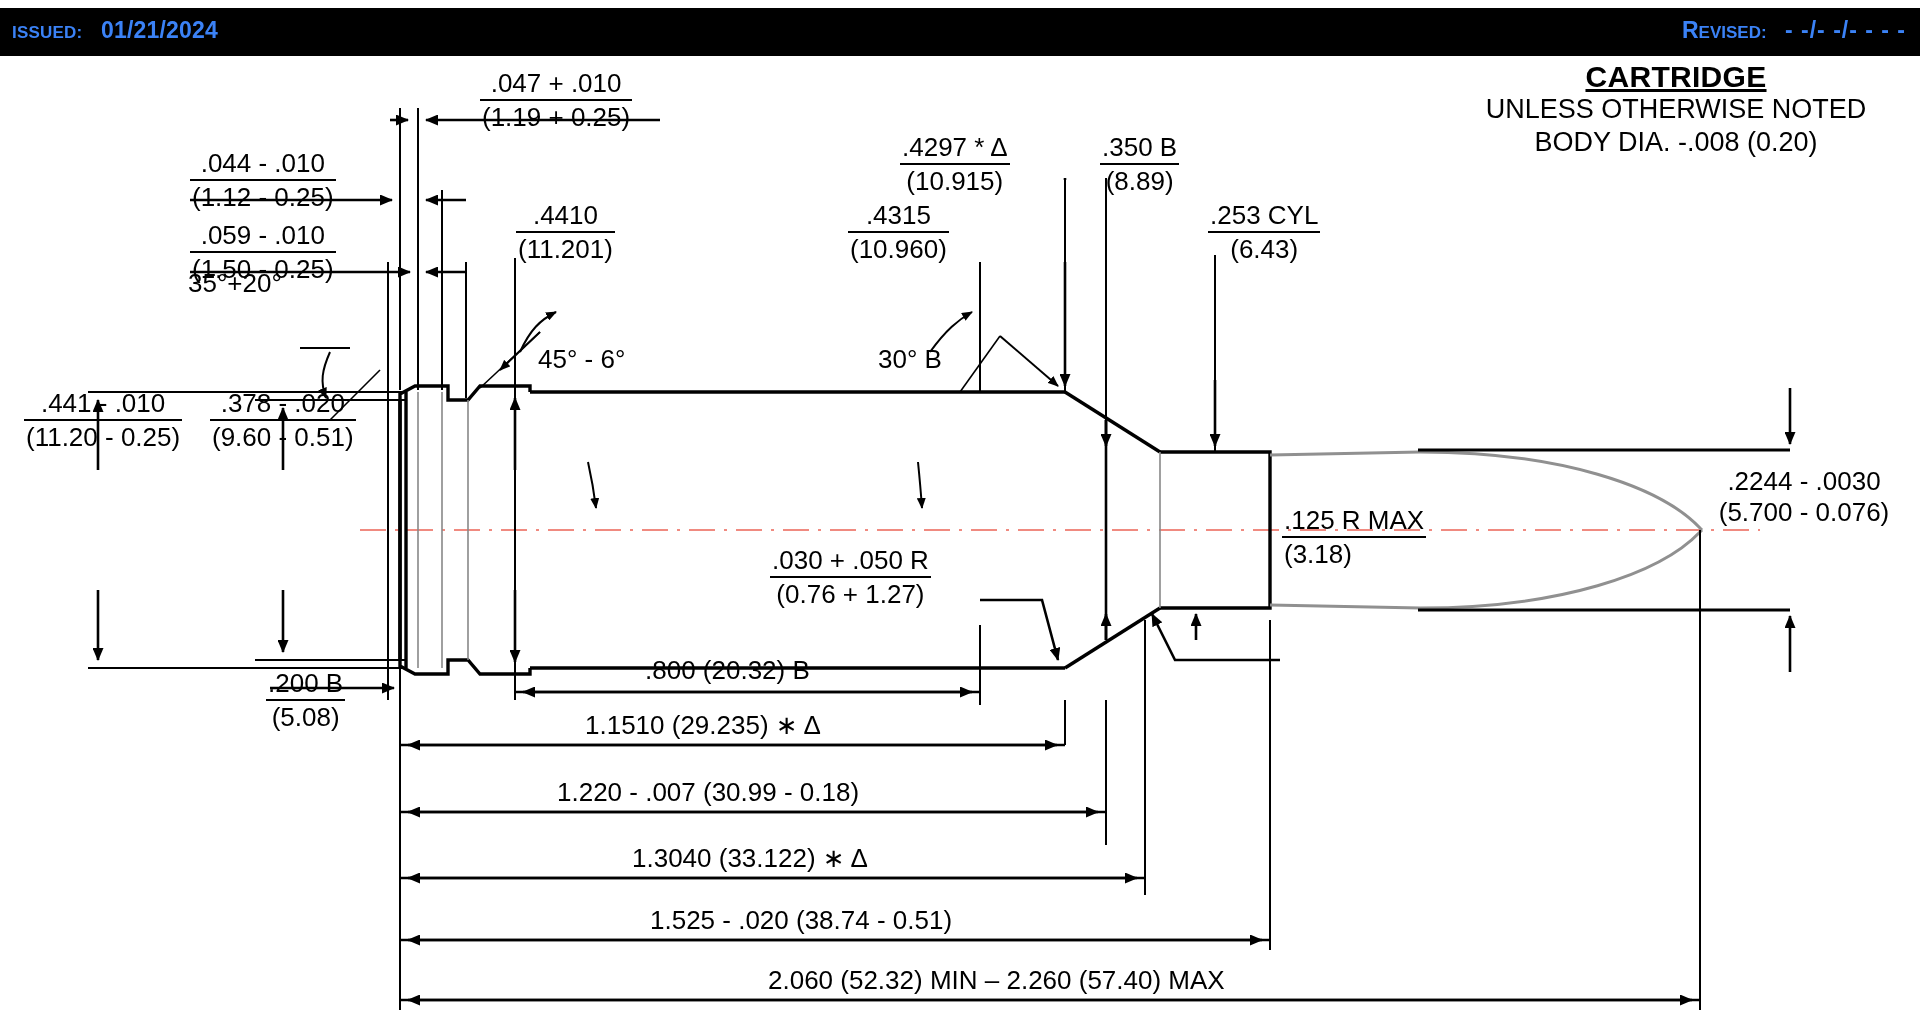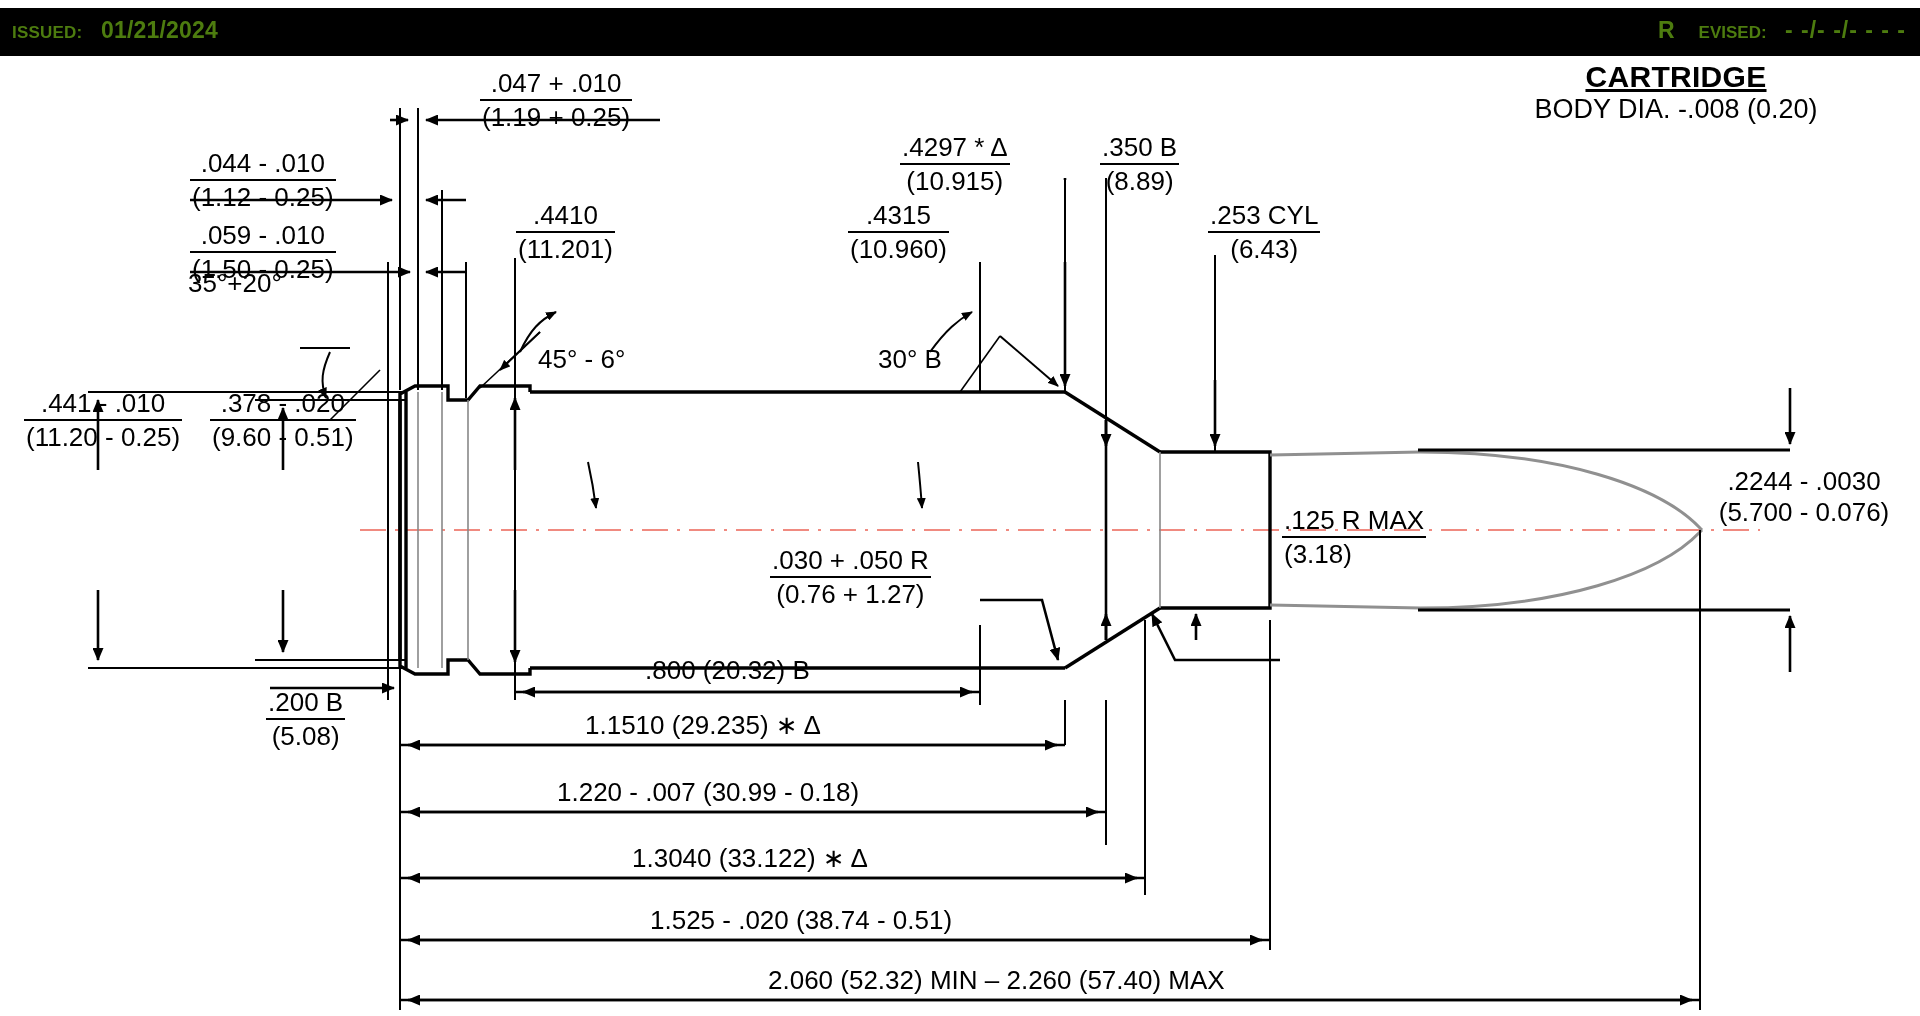--- a/index.html
+++ b/index.html
@@ -1,28 +1,28 @@
 <!DOCTYPE html>
 <html><head>
 <meta charset="utf-8">
 <title>22 ARC Cartridge Drawing</title>
 <style>
   html,body{margin:0;padding:0;background:#fff;}
   body{width:1920px;height:1016px;position:relative;overflow:hidden;
        font-family:"Liberation Sans",sans-serif;color:#000;}
 
   
-  #titlebar{position:absolute;left:0;top:8px;width:1920px;height:48px;background:#000;color:#4d7c0f;}
+  #titlebar{position:absolute;left:0;top:8px;width:1920px;height:48px;background:#000;color:#3b82f6;}
   #titlebar .issued{position:absolute;left:12px;top:9px;font-weight:bold;font-size:23px;letter-spacing:.2px;}
   #titlebar .issued .sc{font-size:17px;}
   #titlebar .maintitle{position:absolute;left:0;top:1px;width:1920px;text-align:center;
       font-weight:bold;font-size:35px;letter-spacing:.3px;}
   #titlebar .maintitle .sc{font-size:27px;}
   #titlebar .revised{position:absolute;right:14px;top:9px;font-weight:bold;font-size:23px;}
-  #titlebar .revised .sc{font-size:17px;margin-left:24px;}
+  #titlebar .revised .sc{font-size:17px;}
 
   
   #art{position:absolute;left:0;top:0;width:1920px;height:1016px;}
 
   
   .lbl{position:absolute;font-size:26px;line-height:30px;white-space:nowrap;}
   .lbl .top{display:block;border-bottom:2.5px solid #000;padding:0 2px 1px 2px;text-align:center;}
   .lbl .bot{display:block;padding:1px 2px 0 2px;text-align:center;}
   .plain{position:absolute;font-size:26px;white-space:nowrap;line-height:30px;}
 
@@ -299,33 +299,34 @@
 <div class="lbl" style="left:770px;top:545px;">
   <span class="top">.030 + .050 R</span>
   <span class="bot">(0.76 + 1.27)</span>
 </div>
 
 <div class="lbl" style="left:1282px;top:505px;text-align:left;">
   <span class="top" style="text-align:left;">.125 R MAX</span>
   <span class="bot" style="text-align:left;">(3.18)</span>
 </div>
 
-<div class="lbl" style="left:266px;top:687px;">
+<div class="lbl" style="left:266px;top:668px;">
   <span class="top">.200 B</span>
   <span class="bot">(5.08)</span>
 </div>
 
 <div class="plain" style="left:645px;top:655px;">.800 (20.32) B</div>
 <div class="plain" style="left:585px;top:710px;">1.1510 (29.235) ∗ Δ</div>
 <div class="plain" style="left:557px;top:777px;">1.220 - .007 (30.99 - 0.18)</div>
 <div class="plain" style="left:632px;top:843px;">1.3040 (33.122) ∗ Δ</div>
 <div class="plain" style="left:650px;top:905px;">1.525 - .020 (38.74 - 0.51)</div>
 <div class="plain" style="left:768px;top:965px;">2.060 (52.32) MIN – 2.260 (57.40) MAX</div>
 
 <div id="note">
   <div class="hd">CARTRIDGE</div>
+  <div>UNLESS OTHERWISE NOTED</div>
   <div>BODY DIA. -.008 (0.20)</div>
 </div>
 
 <div id="bulletnote">
   <div>.2244 - .0030</div>
   <div>(5.700 - 0.076)</div>
 </div>
 
 </body></html>

